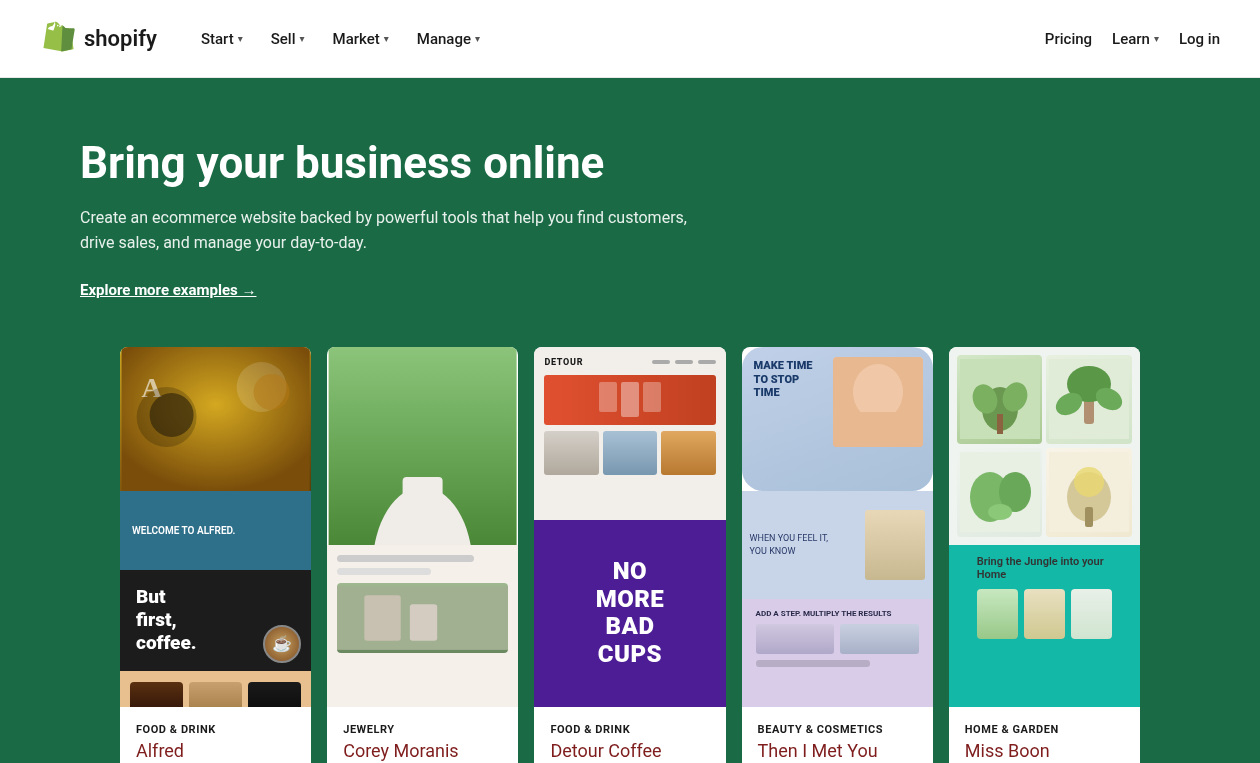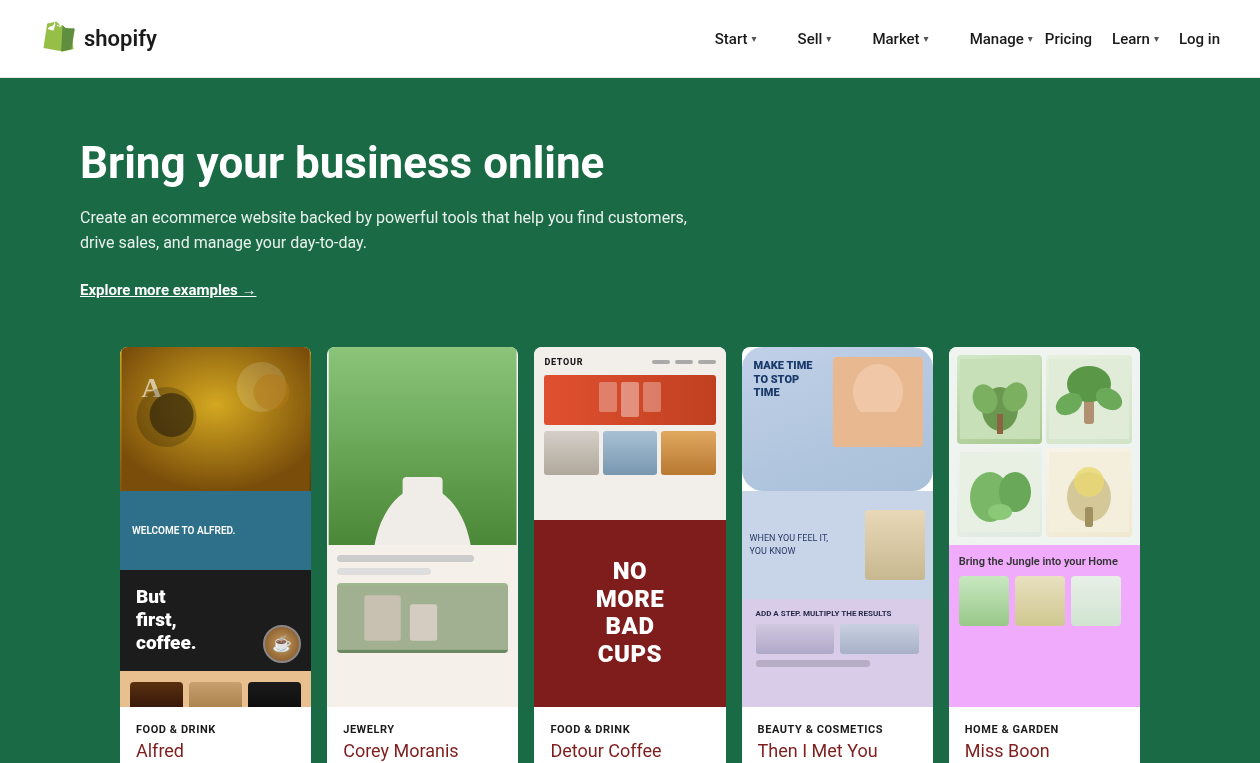--- a/index.html
+++ b/index.html
@@ -28,23 +28,22 @@
       height: 36px;
     }
     .nav-logo-text {
       font-size: 22px;
       font-weight: 600;
       color: #1a1a1a;
     }
     .nav-menu {
       display: flex;
       align-items: center;
-      gap: 17px;
+      gap: 4px;
       flex: 1;
-      justify-content: flex-end;
     }
     .nav-item {
       display: flex;
       align-items: center;
       gap: 4px;
       padding: 8px 12px;
       font-size: 15px;
       color: #1a1a1a;
       cursor: pointer;
       border-radius: 6px;
@@ -326,21 +325,21 @@
                 <div style="width:18px;height:35px;background:rgba(255,255,255,0.4);border-radius:2px;"></div>
                 <div style="width:18px;height:30px;background:rgba(255,255,255,0.3);border-radius:2px;"></div>
               </div>
             </div>
             <div style="display:grid;grid-template-columns:repeat(3,1fr);gap:4px;">
               <div style="height:44px;background:linear-gradient(180deg,#d4cfc8,#b0a89c);border-radius:3px;"></div>
               <div style="height:44px;background:linear-gradient(180deg,#a8c0d4,#7898b0);border-radius:3px;"></div>
               <div style="height:44px;background:linear-gradient(180deg,#e0a860,#b87830);border-radius:3px;"></div>
             </div>
           </div>
-          <div style="height:52%;background:#7f1d1d;display:flex;align-items:center;justify-content:center;">
+          <div style="height:52%;background:#4c1d95;display:flex;align-items:center;justify-content:center;">
             <div style="font-size:24px;font-weight:900;color:#fff;text-align:center;line-height:1.15;letter-spacing:0.02em;">NO<br>MORE<br>BAD<br>CUPS</div>
           </div>
         </div>
         <div class="card-body">
           <div class="card-category">FOOD &amp; DRINK</div>
           <div class="card-name">Detour Coffee</div>
         </div>
       </div>
 
       <div class="card">
@@ -405,21 +404,21 @@
             </div>
             <div style="background:linear-gradient(160deg,#f8f4e8,#f0e8d0);border-radius:4px;display:flex;align-items:center;justify-content:center;overflow:hidden;">
               <svg width="80" height="80" viewBox="0 0 80 80">
                 <rect width="80" height="80" fill="#f4eedd"></rect>
                 <ellipse cx="40" cy="45" rx="22" ry="25" fill="#d4c898"></ellipse>
                 <rect x="36" y="55" width="8" height="20" fill="#a09060" rx="2"></rect>
                 <circle cx="40" cy="30" r="15" fill="#e8d870" opacity="0.8"></circle>
               </svg>
             </div>
           </div>
-          <div style="height:45%;background:#f0abfc;padding:10px 10px;">
+          <div style="height:45%;background:#14b8a6;padding:10px 28px;">
             <div style="font-size:11px;font-weight:600;color:#333;margin-bottom:8px;">Bring the Jungle into your Home</div>
             <div style="display:flex;gap:6px;">
               <div style="width:50px;height:50px;background:linear-gradient(180deg,#c8e8c0,#98c888);border-radius:4px;"></div>
               <div style="width:50px;height:50px;background:linear-gradient(180deg,#e8e0c0,#d0c890);border-radius:4px;"></div>
               <div style="width:50px;height:50px;background:linear-gradient(180deg,#e8f0e8,#d0e4d0);border-radius:4px;"></div>
             </div>
           </div>
         </div>
         <div class="card-body">
           <div class="card-category">HOME &amp; GARDEN</div>

